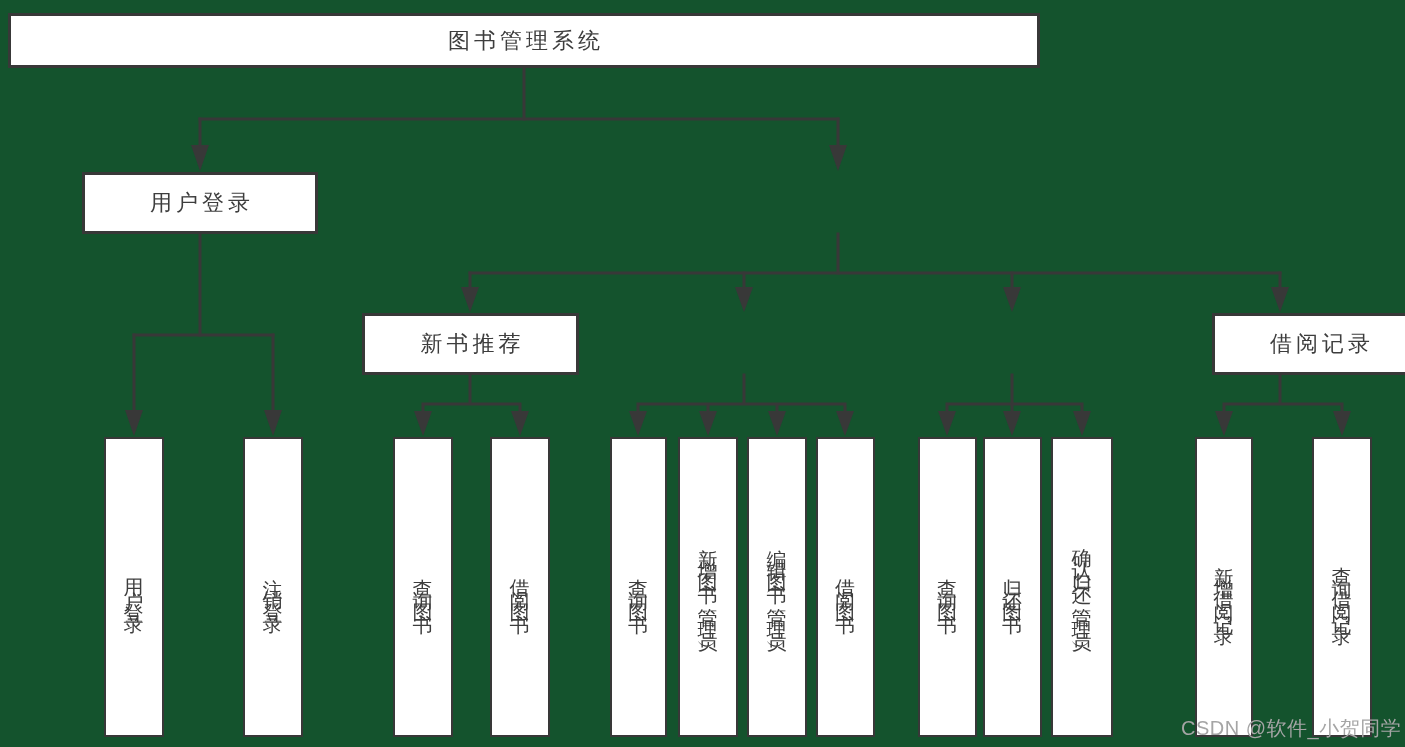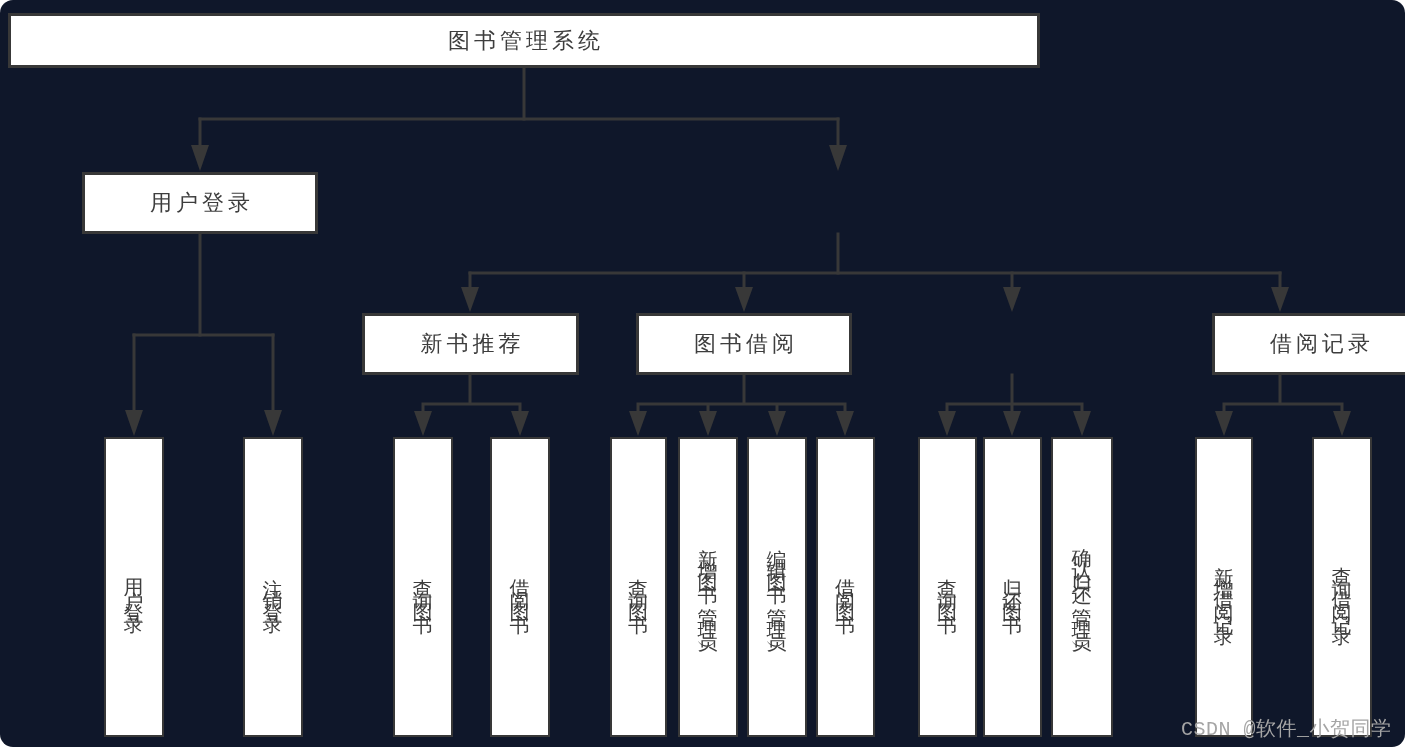--- a/index.html
+++ b/index.html
@@ -1,22 +1,21 @@
 <!DOCTYPE html>
 <html><head>
 <meta charset="utf-8">
 <style>
   html,body{margin:0;padding:0;background:#ffffff;}
   #stage{
     position:relative;
     width:1405px;height:747px;
-    background:#0f172a;
+    background:#14532d;
     font-family:"Liberation Sans", sans-serif;
     overflow:hidden;
-    border-radius:13px;
   }
   #wires{position:absolute;left:0;top:0;width:1405px;height:747px;}
   .node{
     position:absolute;
     box-sizing:border-box;
     background:#ffffff;
     border:3px solid #383838;
     display:flex;align-items:center;justify-content:center;
     color:#3d3d3d;
   }
@@ -50,21 +49,20 @@
   #n-c-3{left:816px;width:59px;}
   #n-d-0{left:918px;width:59px;}
   #n-d-1{left:983px;width:59px;}
   #n-d-2{left:1051px;width:62px;}
   #n-e-0{left:1195px;width:58px;}
   #n-e-1{left:1312px;width:60px;}
   #watermark{
     position:absolute;left:1181px;top:715px;
     font-size:20px;color:#a5a5a5;letter-spacing:0.5px;
     white-space:nowrap;
-    font-family:Liberation Mono, monospace;
   }
 </style>
 </head>
 <body>
 
 <div id="stage">
 
   <svg id="wires" viewBox="0 0 1405 747" xmlns="http://www.w3.org/2000/svg">
     <g stroke="#383838" stroke-width="3" fill="none" stroke-linecap="square">
 
@@ -123,23 +121,20 @@
     <span>图书管理系统</span>
   </div>
 
   <div class="node hnode" id="n-l1-0">
     <span>用户登录</span>
   </div>
 
   <div class="node hnode" id="n-l2-0">
     <span>新书推荐</span>
   </div>
-  <div class="node hnode" id="n-l2-1">
-    <span>图书借阅</span>
-  </div>
   <div class="node hnode" id="n-l2-3">
     <span>借阅记录</span>
   </div>
 
   <div class="node vnode l3" id="n-a-0">
     <span class="vlabel">用户登录</span>
   </div>
   <div class="node vnode l3" id="n-a-1">
     <span class="vlabel">注销登录</span>
   </div>

